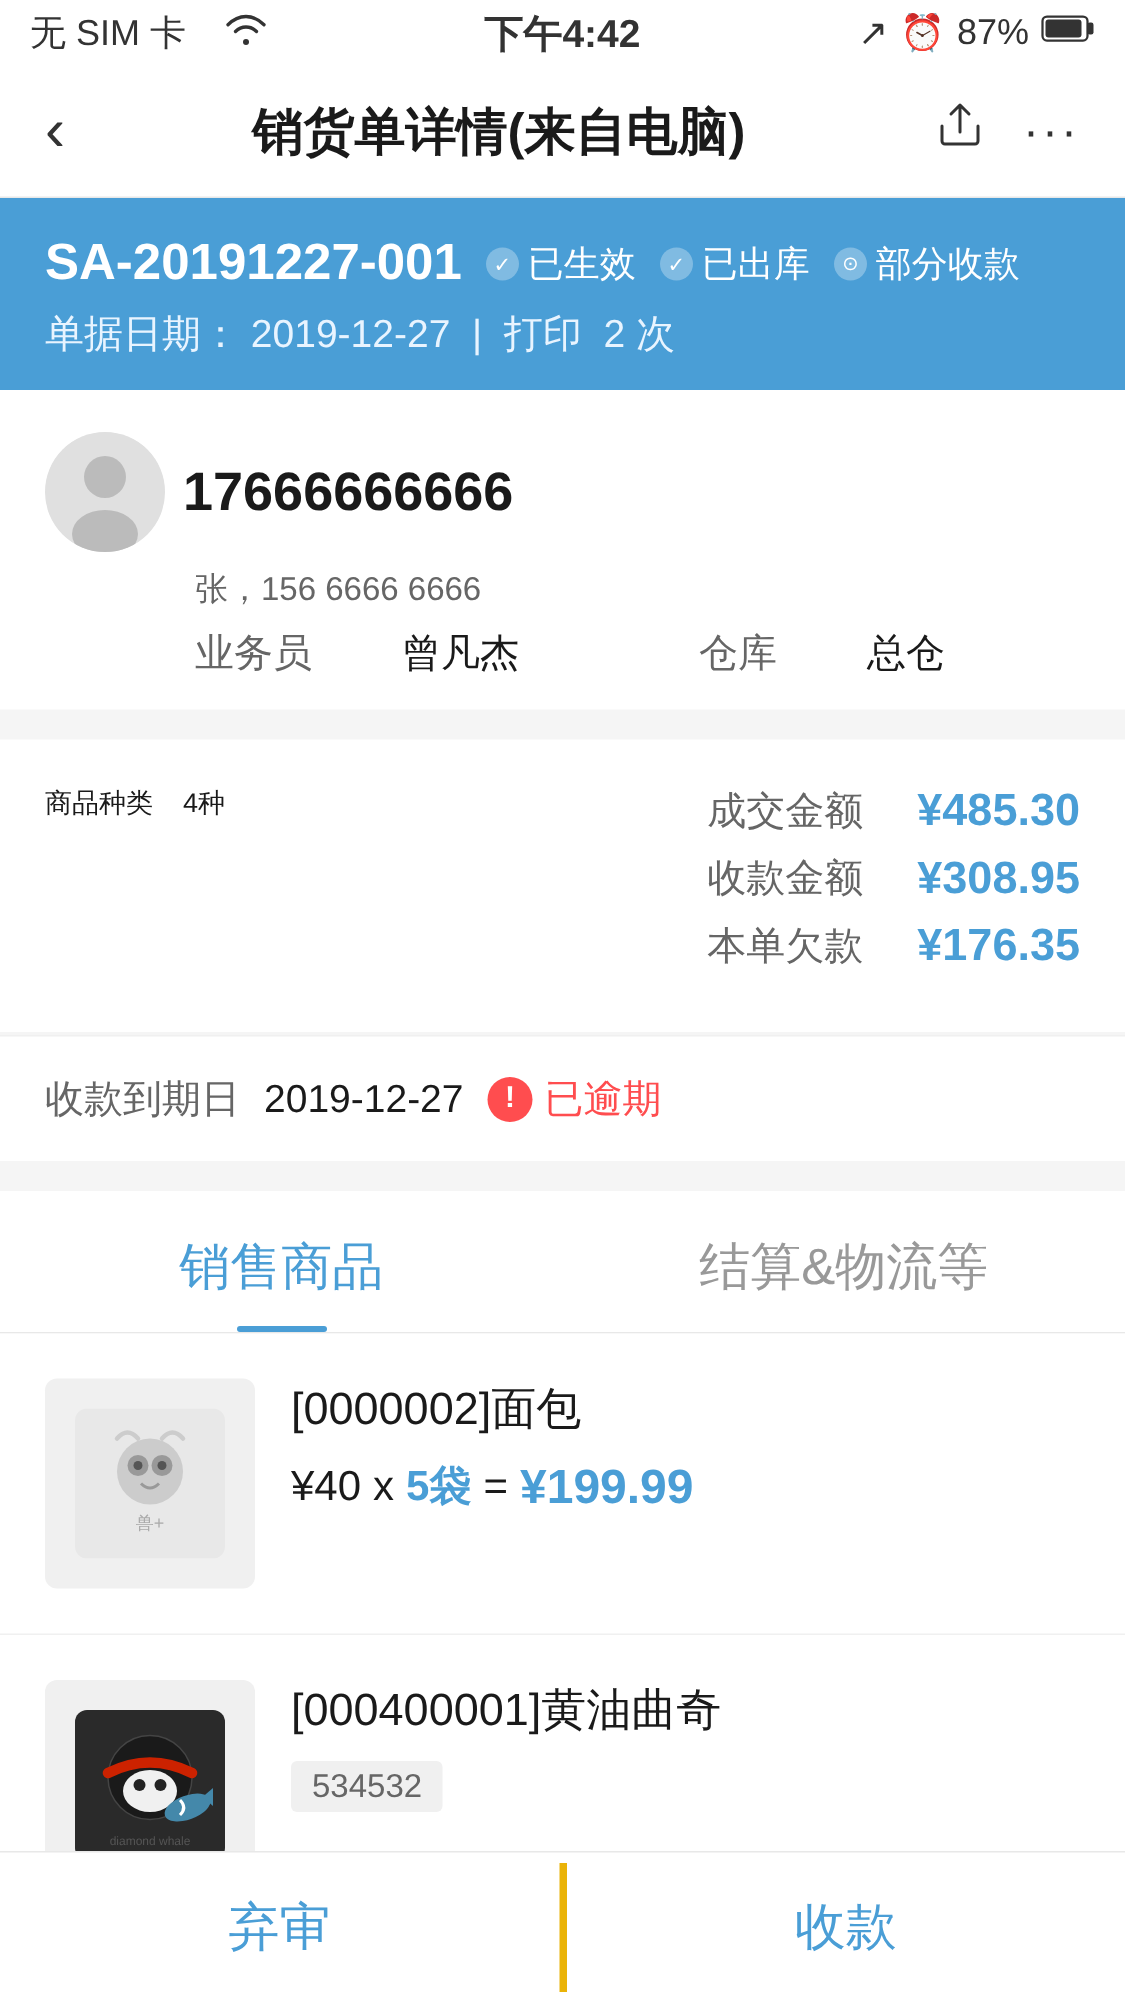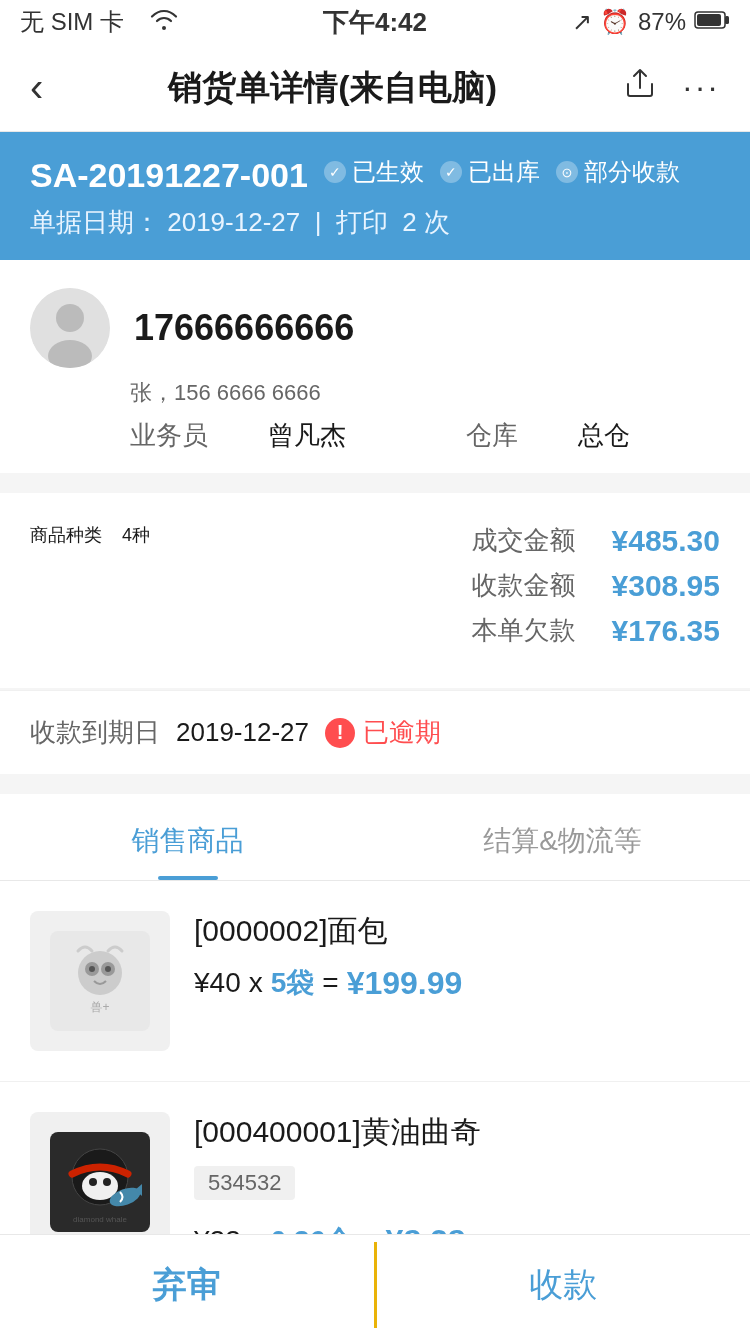--- a/index.html
+++ b/index.html
@@ -57,21 +57,21 @@
     
     .header-blue {
       background: #4a9ed6;
       padding: 24px 30px 20px;
     }
     .order-id {
       font-size: 34px;
       font-weight: 700;
       color: #fff;
       display: flex;
-      align-items: flex-start;
+      align-items: center;
       gap: 16px;
       flex-wrap: wrap;
     }
     .badge {
       display: inline-flex;
       align-items: center;
       gap: 6px;
       font-size: 24px;
       font-weight: 400;
       color: #fff;
@@ -96,21 +96,21 @@
     .customer-section {
       background: #fff;
       padding: 28px 30px 20px;
       display: flex;
       flex-direction: column;
       gap: 10px;
     }
     .customer-row {
       display: flex;
       align-items: center;
-      gap: 24px;
+      gap: 12px;
     }
     .avatar {
       width: 80px;
       height: 80px;
       border-radius: 50%;
       background: #e8e8e8;
       display: flex;
       align-items: center;
       justify-content: center;
       overflow: hidden;
@@ -194,21 +194,21 @@
     .tabs-section {
       background: #fff;
       margin-top: 20px;
       display: flex;
       border-bottom: 1px solid #e8e8e8;
     }
     .tab {
       flex: 1;
       text-align: center;
       padding: 28px 0 20px;
-      font-size: 28px;
+      font-size: 34px;
       color: #999;
       cursor: pointer;
       position: relative;
     }
     .tab.active {
       color: #4a9ed6;
     }
     .tab.active::after {
       content: '';
       position: absolute;
@@ -287,22 +287,21 @@
     .bottom-btn {
       flex: 1;
       text-align: center;
       font-size: 34px;
       font-weight: 500;
       cursor: pointer;
       color: #4a9ed6;
       padding: 20px 0;
     }
     .bottom-btn:first-child {
-      border-right: 3px solid #eab308;
-      font-weight: bold;
+      border-right: 5px solid #eab308;
     }
   </style>
 </head>
 <body>
 
 <div class="status-bar">
   <div class="status-bar-left">
     <span>无 SIM 卡</span>
     <span>
       <svg width="28" height="22" viewBox="0 0 28 22" fill="none">

